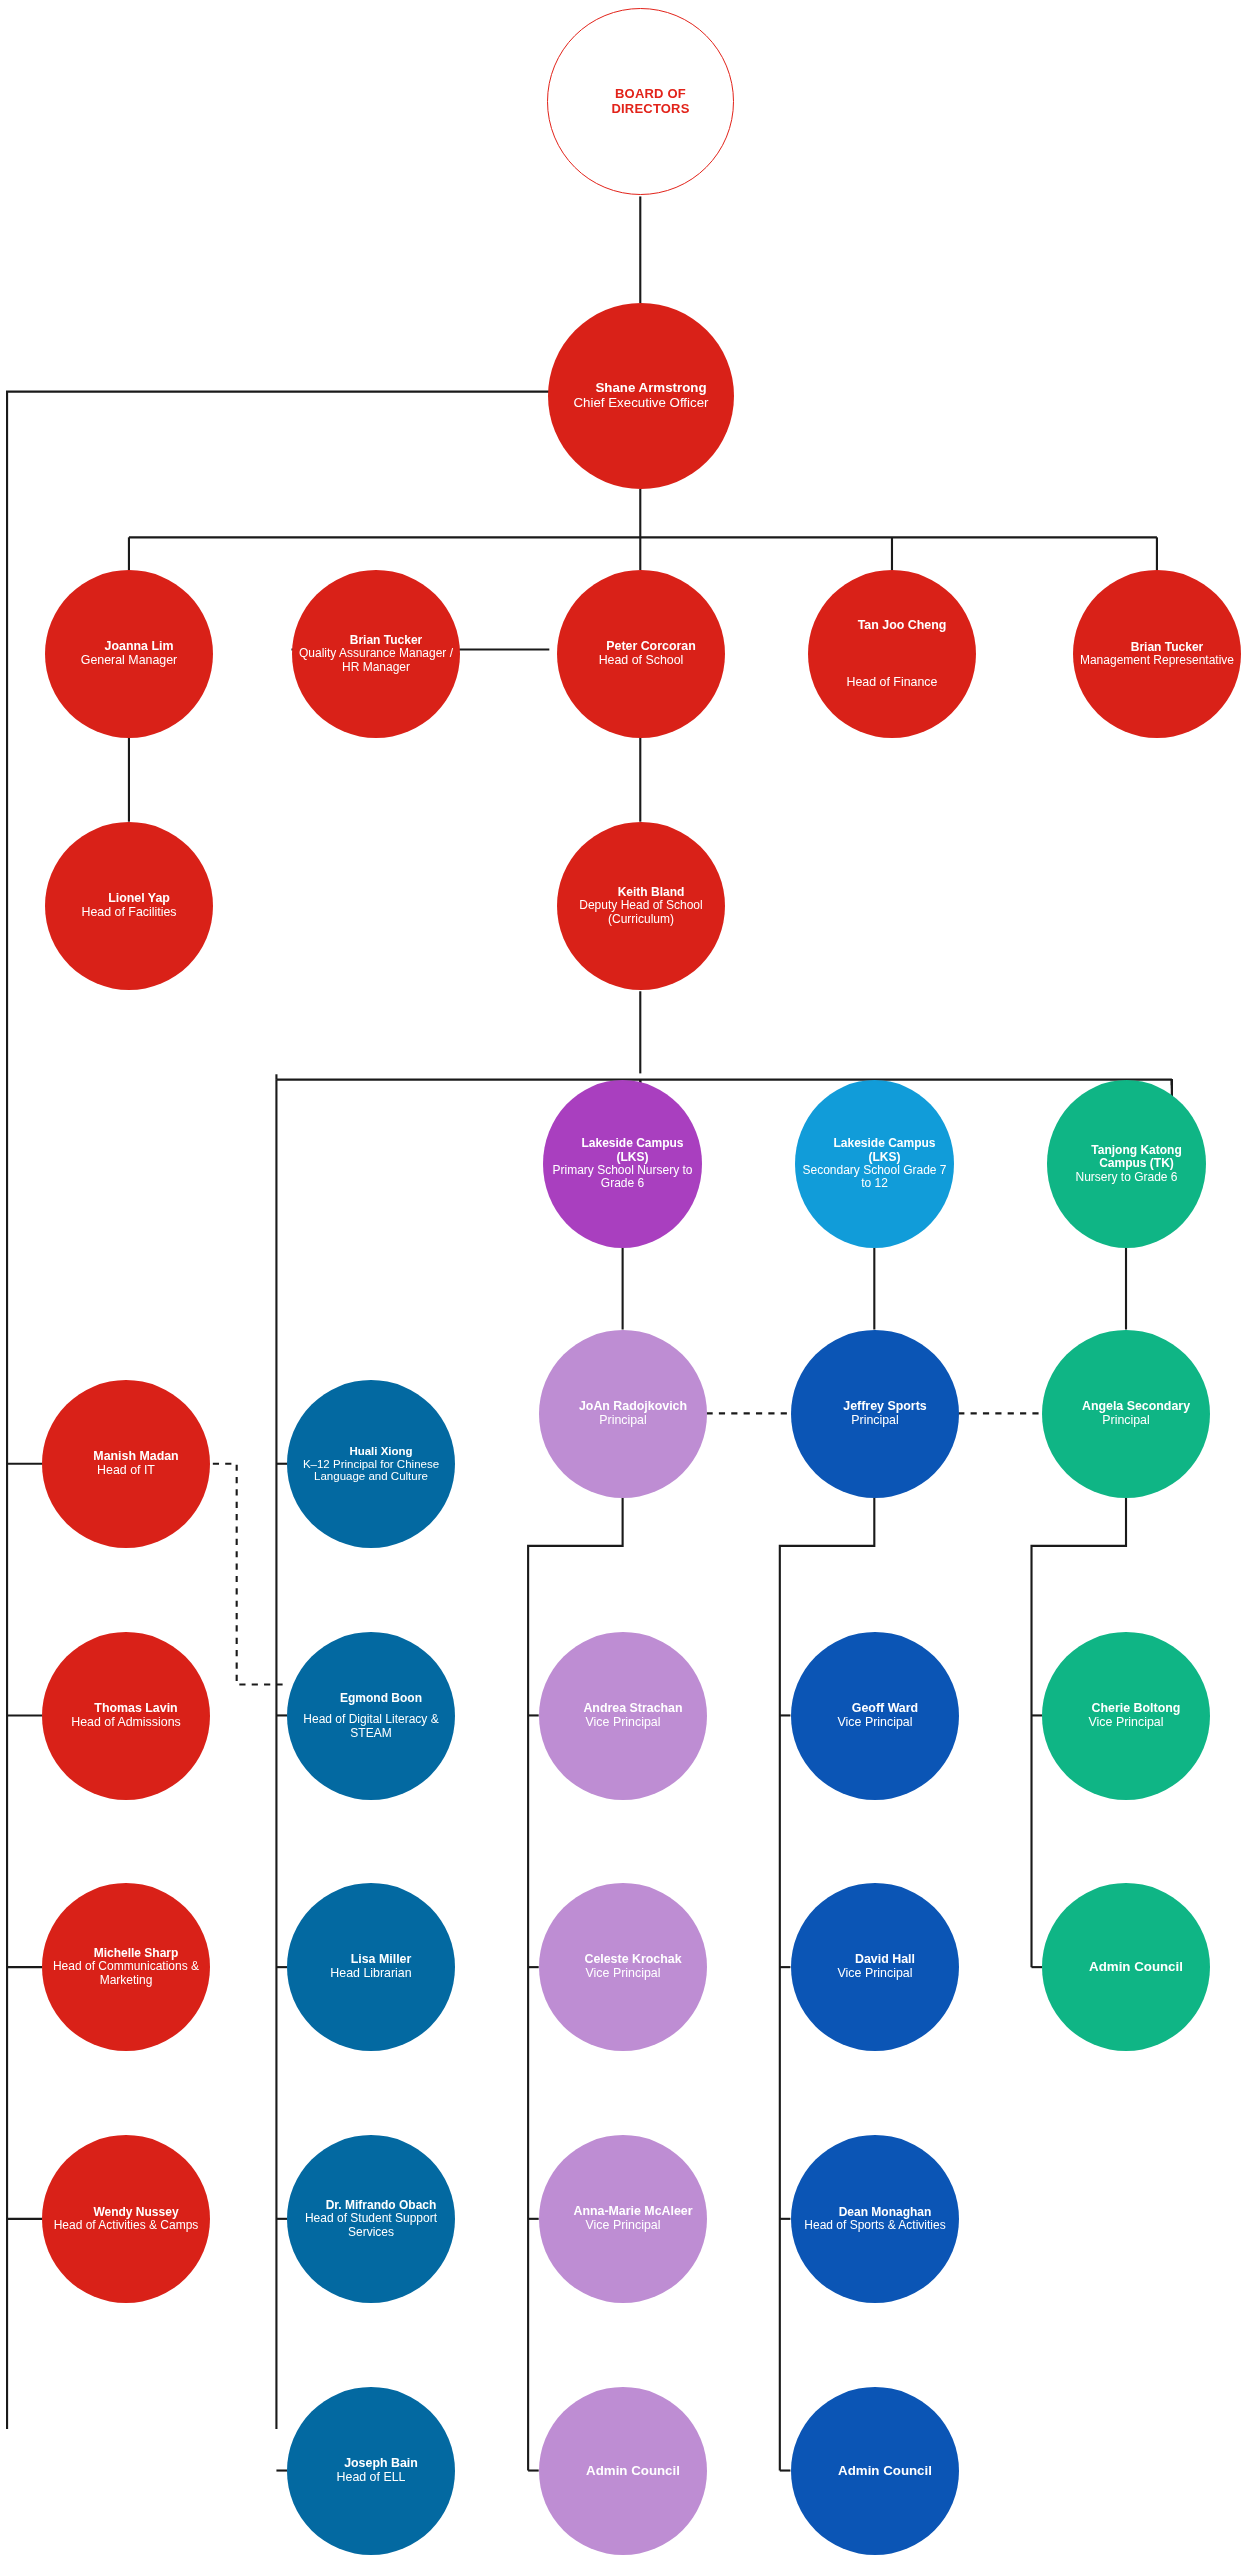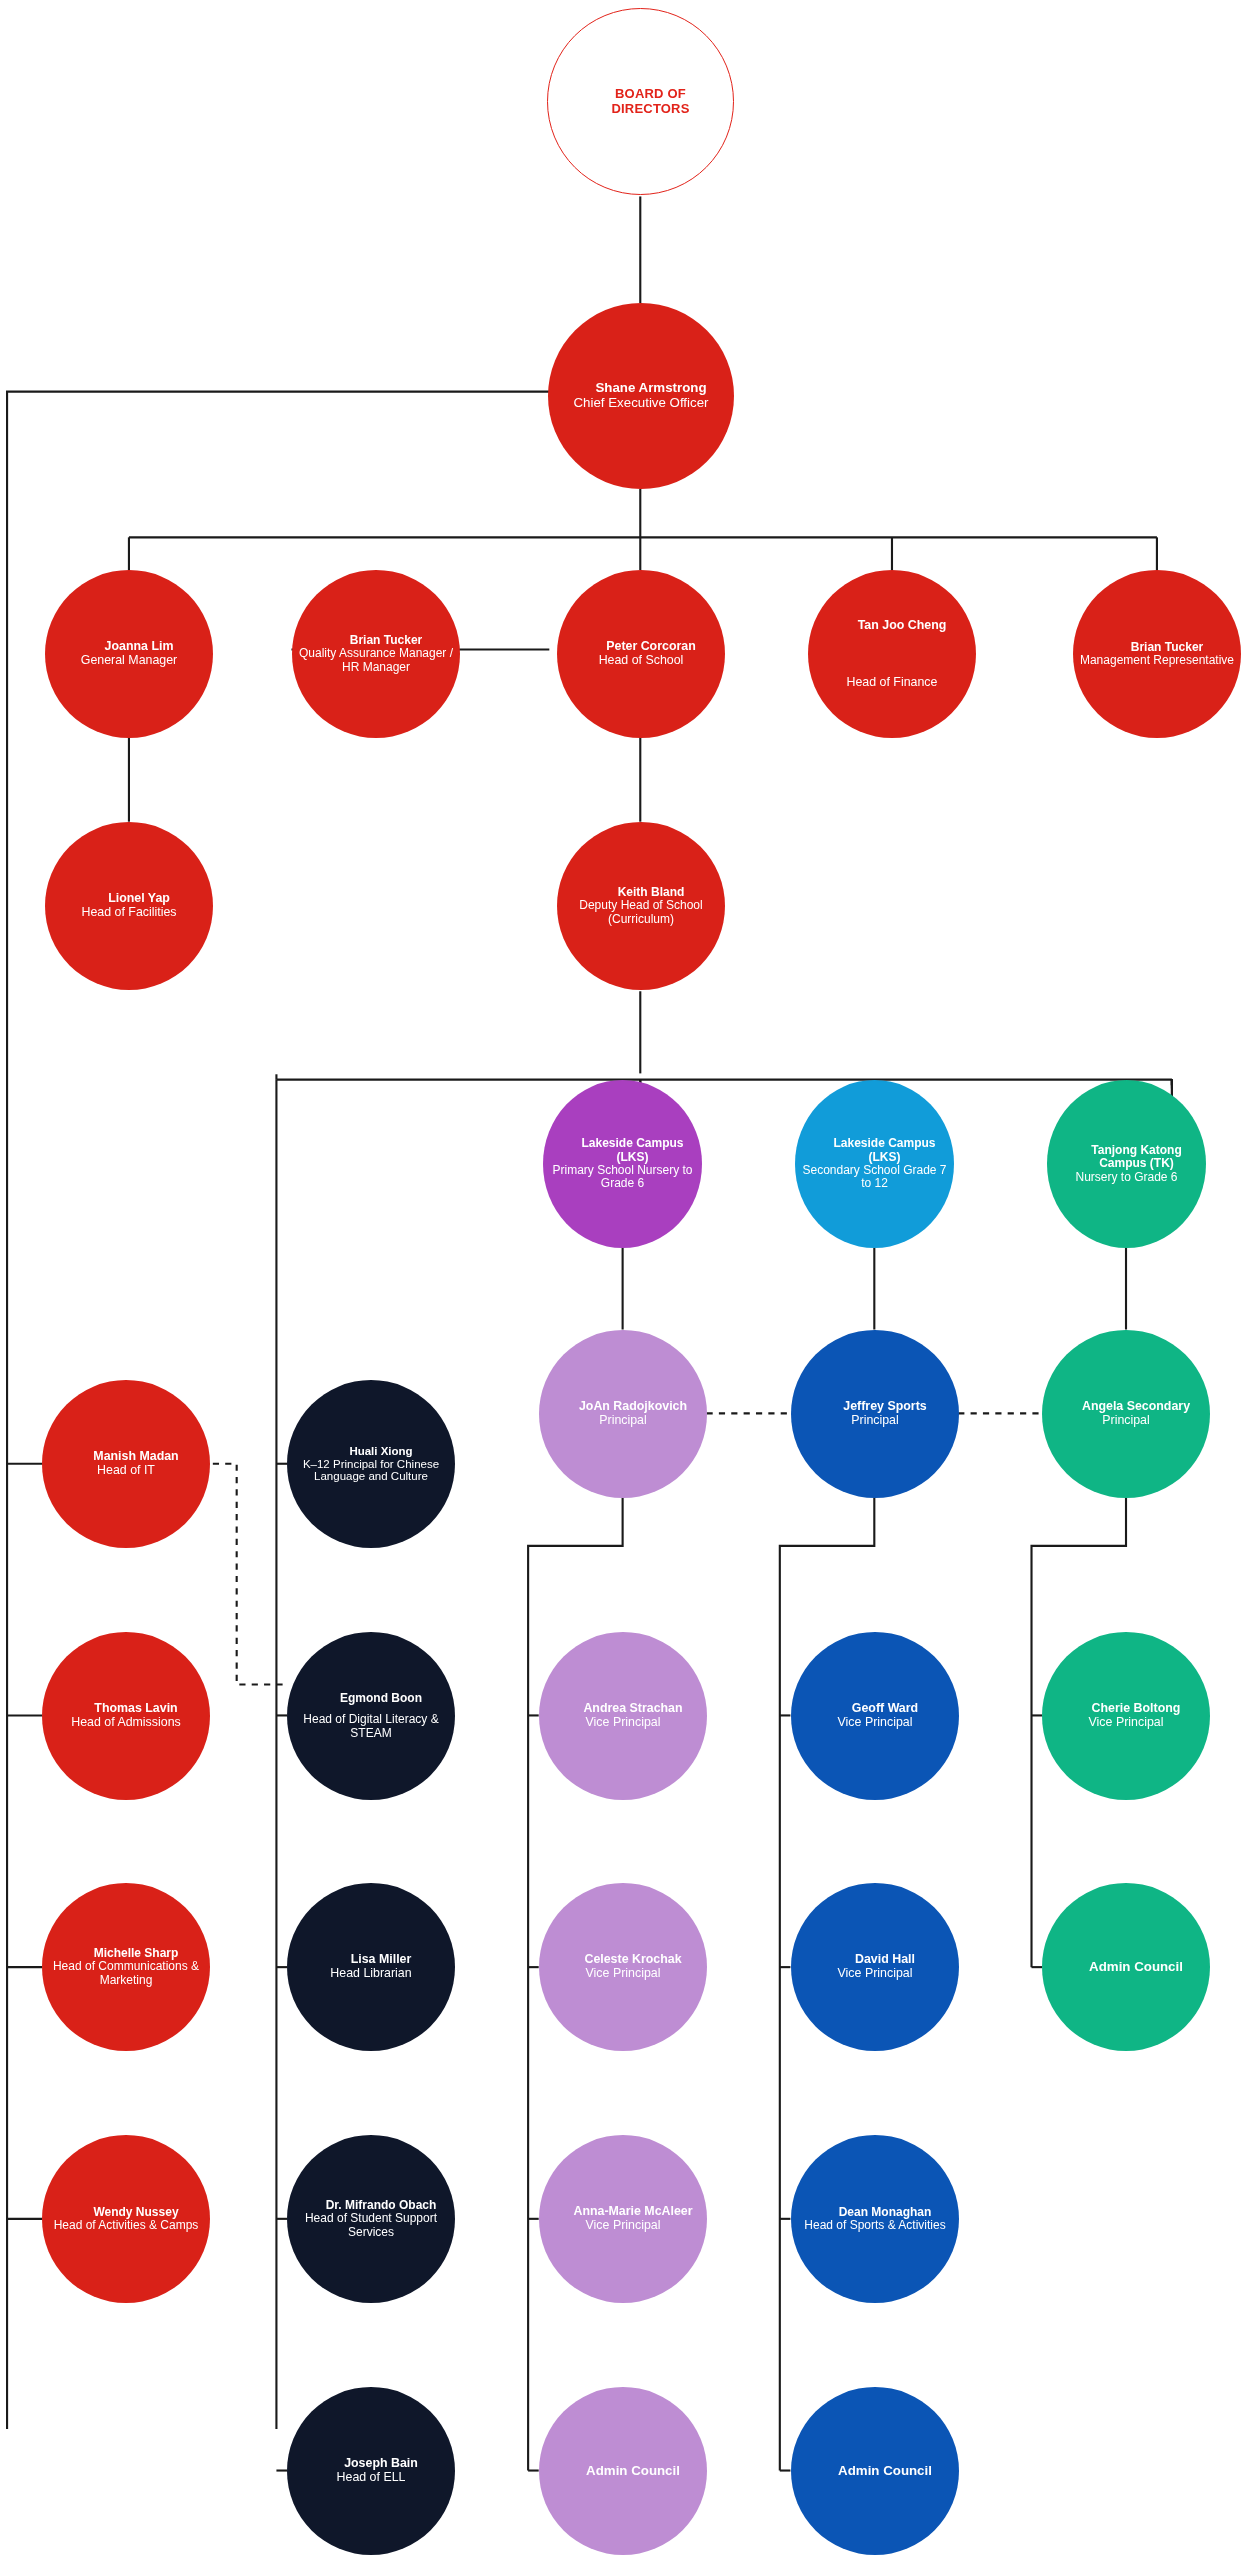--- a/index.html
+++ b/index.html
@@ -7,21 +7,21 @@
   #stage{position:absolute;left:0;top:0;width:1247px;height:2576px;}
   svg#wires{position:absolute;left:0;top:0;width:1247px;height:2576px;}
   .node{position:absolute;border-radius:50%;display:flex;flex-direction:column;align-items:center;
         justify-content:center;text-align:center;color:#ffffff;box-sizing:border-box;
         line-height:1.12;padding:0 5.3px;}
   .node .nm{font-weight:bold;padding-left:20px;}
   .node .ti{font-weight:normal;}
   .n-board{background:#ffffff;border:1.4px solid #E2231A;color:#E2231A;}
   .n-board .nm{font-weight:bold;letter-spacing:0.2px;}
   .n-red{background:#D92118;}
-  .n-dark{background:#0f172a;}
+  .n-dark{background:#0369a1;}
   .n-purple{background:#A93FBF;}
   .n-lpurple{background:#BE8DD3;}
   .n-ltblue{background:#119CD9;}
   .n-blue{background:#0B55B5;}
   .n-green{background:#0FB585;}
 </style>
 </head>
 <body>
 
 <div id="stage">

